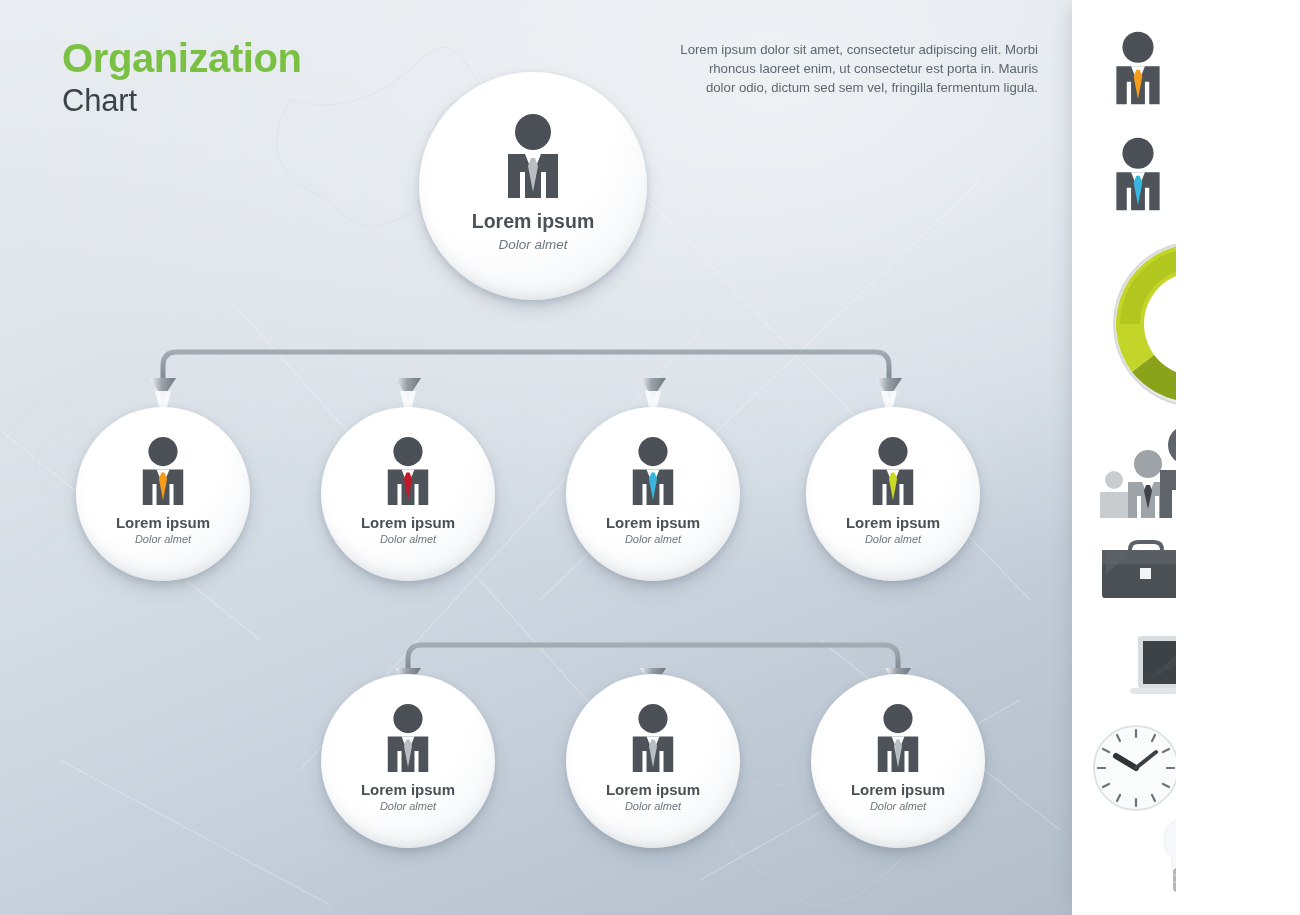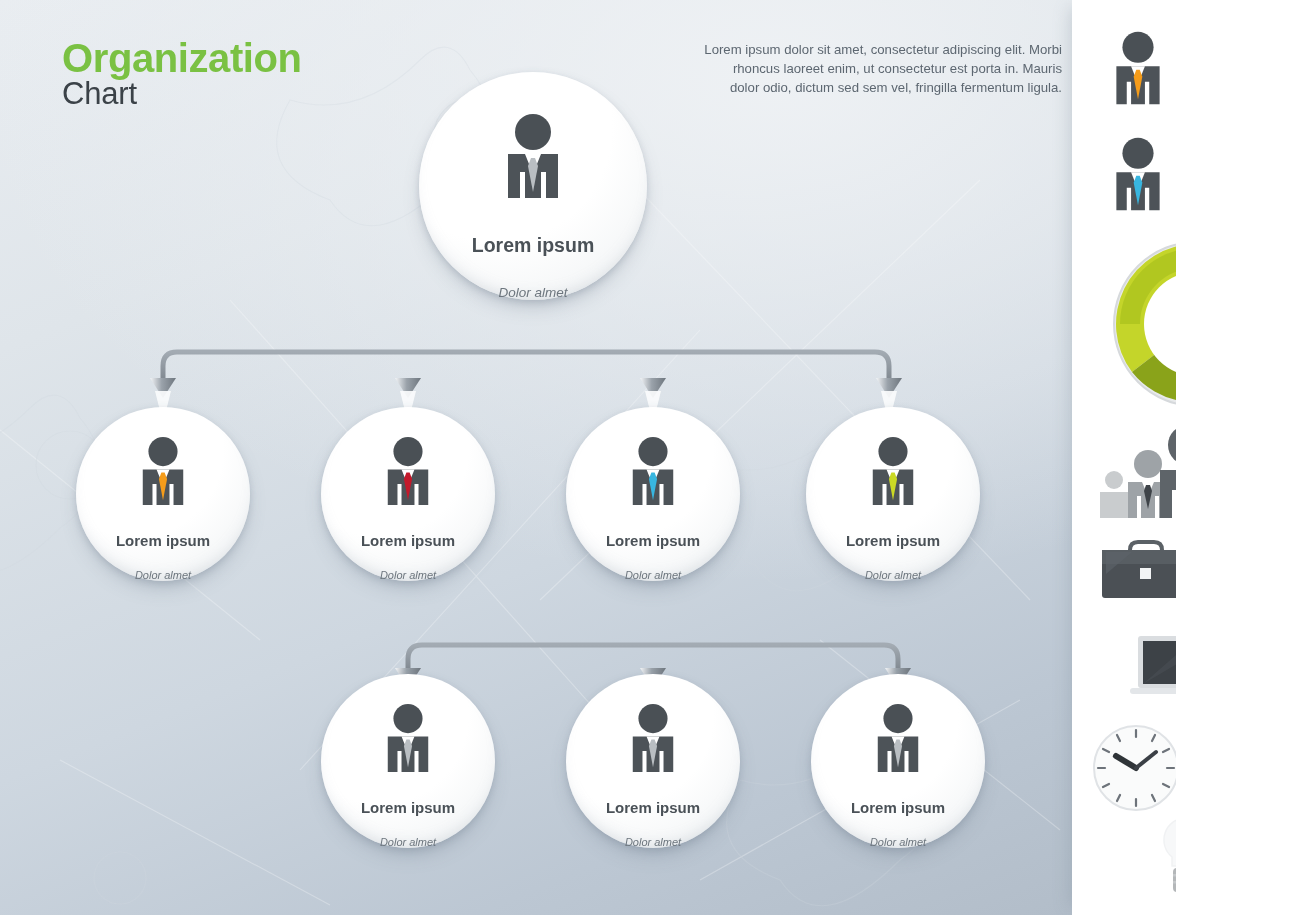--- a/index.html
+++ b/index.html
@@ -21,37 +21,37 @@
   #streaks{position:absolute;left:0;top:0;width:1072px;height:915px;opacity:.55;}
   
   #rightpanel{
     position:absolute;left:1072px;top:0;width:228px;height:915px;background:#ffffff;
     box-shadow:-10px 0 16px -8px rgba(120,135,150,.30);
   }
 
   
   .title-wrap{position:absolute;left:62px;top:38px;line-height:1;}
   .title-main{font-size:40px;font-weight:bold;color:#7ac143;letter-spacing:-.4px;}
-  .title-sub{font-size:31px;color:#3b4248;letter-spacing:-.2px;}
+  .title-sub{font-size:31px;color:#3b4248;margin-top:7px;letter-spacing:-.2px;}
 
   .intro{
-    position:absolute;left:700px;top:40px;width:362px;
+    position:absolute;left:676px;top:40px;width:362px;
     text-align:right;font-size:13.2px;line-height:1.44;color:#5d6771;
   }
 
   
   #wires{position:absolute;left:0;top:0;width:1072px;height:915px;}
 
   
   .node{position:absolute;border-radius:50%;background:
       radial-gradient(110% 110% at 34% 24%, #ffffff 0%, #ffffff 46%, #f4f6f7 74%, #e9edf0 100%);
       box-shadow:0 10px 20px -6px rgba(110,125,140,.45),
                  0 2px 6px rgba(110,125,140,.22),
                  inset 0 -10px 18px -12px rgba(150,162,175,.45);
-      display:flex;flex-direction:column;align-items:center;justify-content:space-between;}
+      display:flex;flex-direction:column;align-items:center;justify-content:flex-start;}
   .node.lvl1{width:228px;height:228px;}
   .node.lvl2,.node.lvl3{width:174px;height:174px;}
 
   .node .figure{display:block;}
   .node.lvl1 .figure{margin-top:42px;}
   .node.lvl2 .figure,.node.lvl3 .figure{margin-top:30px;}
 
   .node .nm{font-weight:bold;color:#4a5157;}
   .node .rl{color:#6d767e;font-style:italic;}
   .node.lvl1 .nm{font-size:19.5px;margin-top:12px;}

